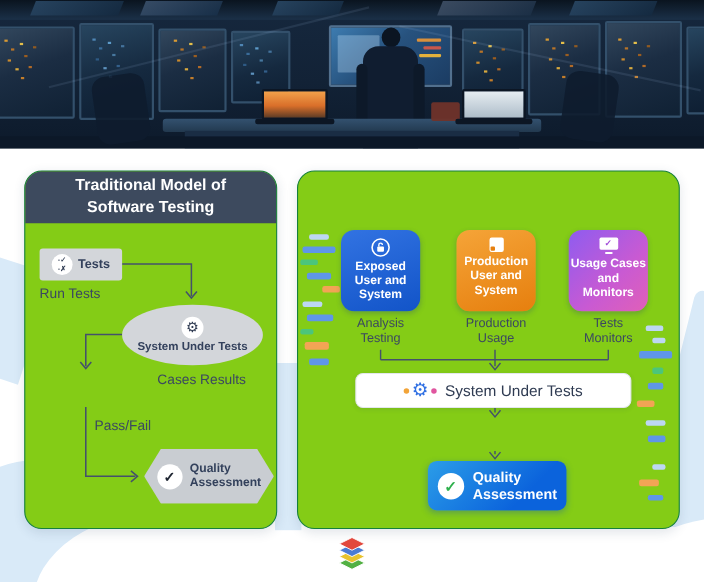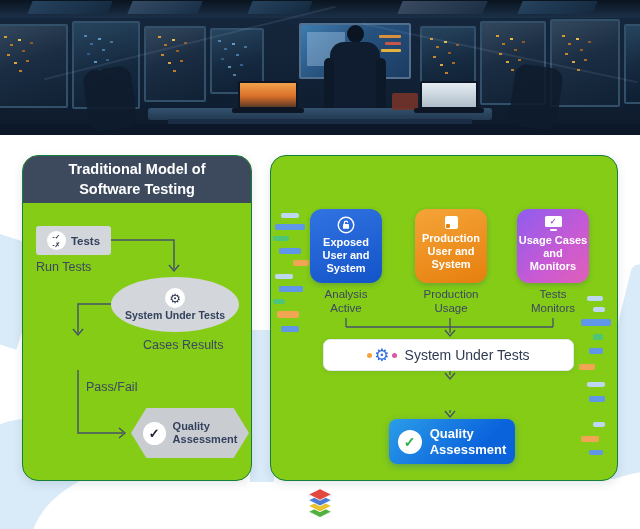--- a/index.html
+++ b/index.html
@@ -273,21 +273,21 @@
             <span>✓</span>
           </span>
         <span class="mon-stand"></span>
       </span>
       <span>Usage Cases</span>
       <span>and</span>
       <span>Monitors</span>
     </div>
 
     <div class="src-caption" style="left:25px">
-      <span>Analysis</span><br><span>Active</span>
+      <span>Analysis</span><br><span>Testing</span>
     </div>
     <div class="src-caption" style="left:130px">
       <span>Production</span><br><span>Usage</span>
     </div>
     <div class="src-caption" style="left:232px">
       <span>Tests</span><br><span>Monitors</span>
     </div>
 
     <svg class="arrow-svg" width="348" height="326" viewBox="0 0 348 326">
       <g fill="none" stroke="#44516b" stroke-width="1.3">

